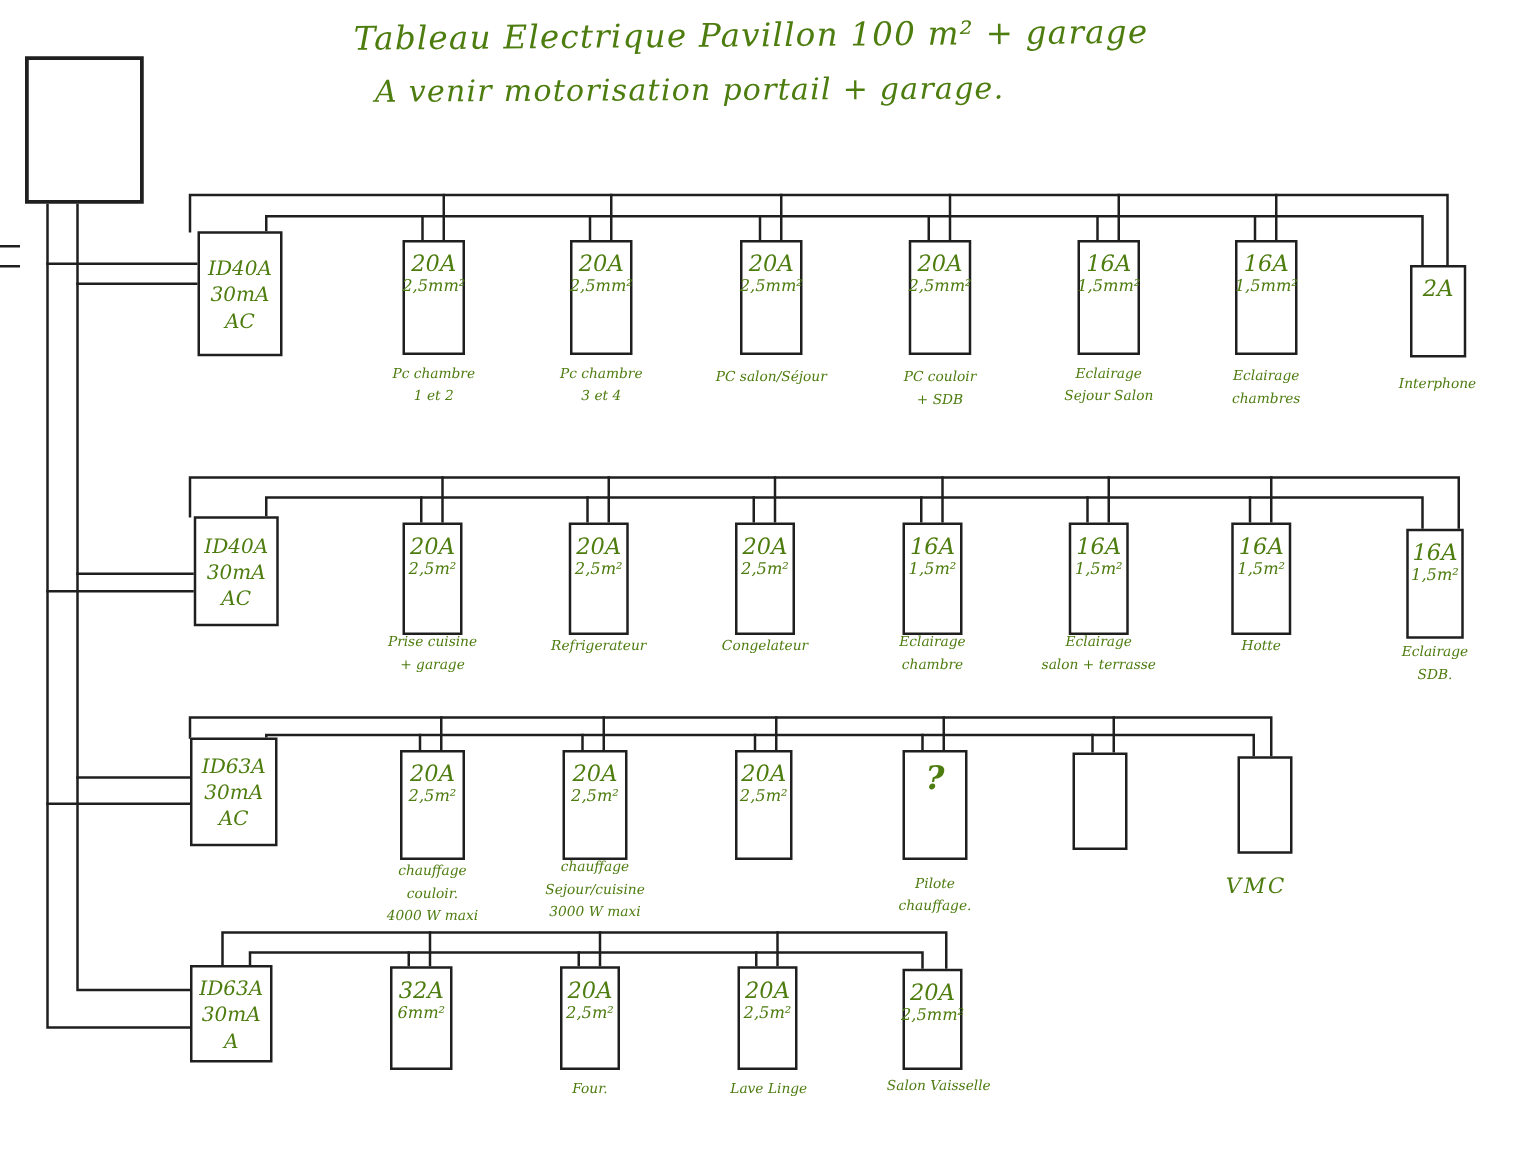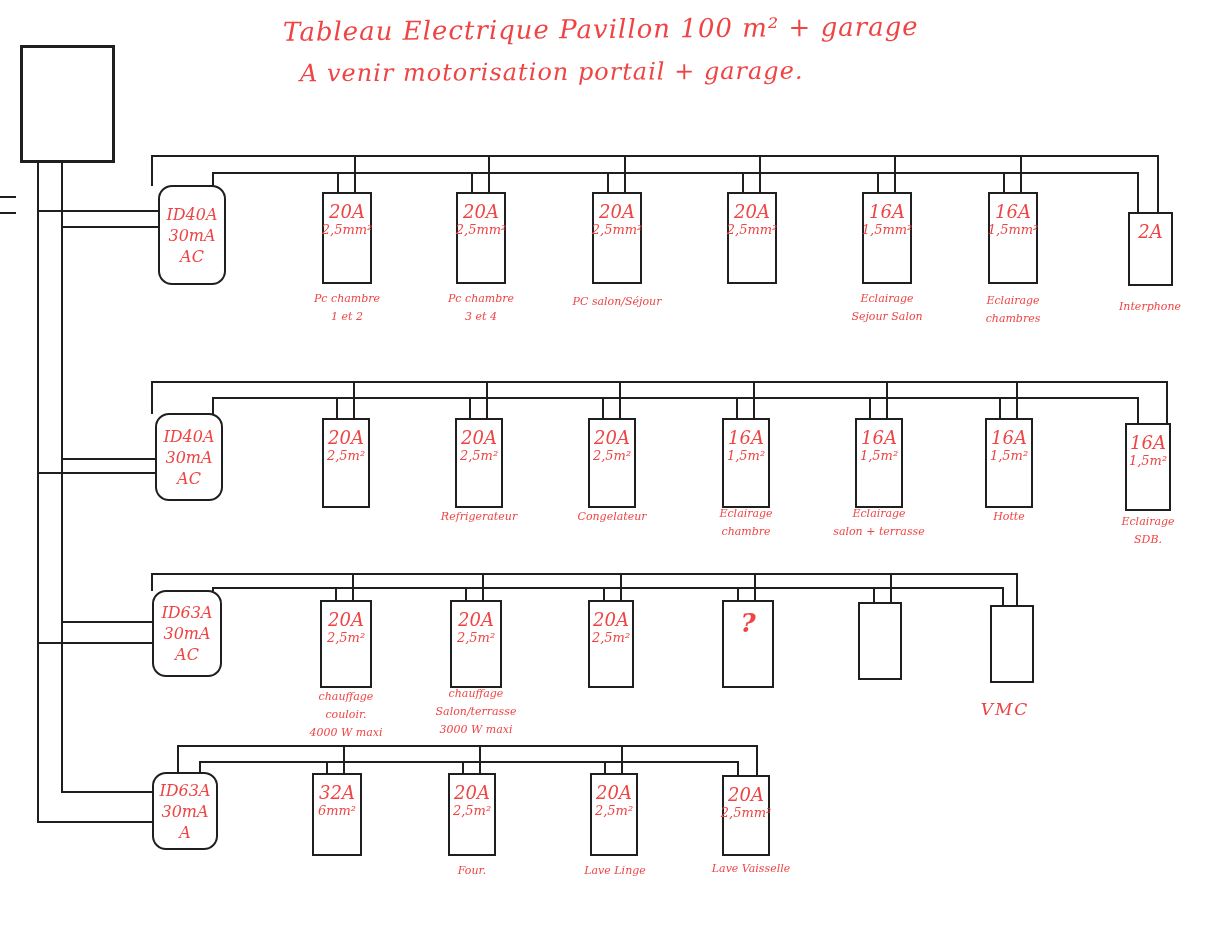--- a/index.html
+++ b/index.html
@@ -1,25 +1,25 @@
 <!DOCTYPE html>
 <html><head>
 <meta charset="utf-8">
 <style>
   html,body{margin:0;padding:0;background:#e8e8e8;}
   #canvas{
     position:relative;width:1220px;height:925px;background:#ffffff;
-    font-family:"DejaVu Serif", serif;font-style:italic;color:#ef4444;
+    font-family:"DejaVu Serif", serif;font-style:italic;color:#4d7c0f;
     overflow:hidden;
   }
   #wires{position:absolute;left:0;top:0;}
   .box{position:absolute;border:2px solid #1f1f1f;background:#fff;box-sizing:border-box;
        display:flex;flex-direction:column;align-items:center;}
   .mainbox{border-width:3px;}
-  .idbox{justify-content:center;gap:2px;border-radius:14px;}
+  .idbox{justify-content:center;gap:2px;}
   .idbox span{font-size:16px;line-height:19px;white-space:nowrap;}
   .dev .rate{font-size:18px;margin-top:8px;line-height:20px;}
   .dev .wire{font-size:13px;line-height:15px;white-space:nowrap;}
   .dev .qmark{font-size:26px;margin-top:6px;font-weight:bold;}
   .lbl{position:absolute;text-align:center;font-size:11px;line-height:18px;}
   .lbl span{display:block;white-space:nowrap;}
   .vmc{font-size:17px;letter-spacing:2px;}
   .title1{position:absolute;left:283px;top:14px;font-size:26px;letter-spacing:1px;transform:rotate(-0.5deg);}
   .title2{position:absolute;left:300px;top:58px;font-size:24px;letter-spacing:1px;transform:rotate(-0.3deg);}
 </style>
@@ -167,20 +167,24 @@
     <span>Pc chambre</span>
     <span>1 et 2</span>
   </div>
   <div class="lbl" style="left:411px;top:290px;width:140px">
     <span>Pc chambre</span>
     <span>3 et 4</span>
   </div>
   <div class="lbl" style="left:542px;top:293px;width:150px">
     <span>PC salon/Séjour</span>
   </div>
+  <div class="lbl" style="left:677px;top:293px;width:150px">
+    <span>PC couloir</span>
+    <span>+ SDB</span>
+  </div>
   <div class="lbl" style="left:812px;top:290px;width:150px">
     <span>Eclairage</span>
     <span>Sejour Salon</span>
   </div>
   <div class="lbl" style="left:938px;top:292px;width:150px">
     <span>Eclairage</span>
     <span>chambres</span>
   </div>
   <div class="lbl" style="left:1075px;top:298px;width:150px">
     <span>Interphone</span>
@@ -208,20 +212,24 @@
   </div>
   <div class="box dev" style="left:985px;top:418px;width:48px;height:90px">
     <span class="rate">16A</span>
     <span class="wire">1,5m²</span>
   </div>
   <div class="box dev" style="left:1125px;top:423px;width:46px;height:88px">
     <span class="rate">16A</span>
     <span class="wire">1,5m²</span>
   </div>
 
+  <div class="lbl" style="left:271px;top:505px;width:150px">
+    <span>Prise cuisine</span>
+    <span>+ garage</span>
+  </div>
   <div class="lbl" style="left:404px;top:508px;width:150px">
     <span>Refrigerateur</span>
   </div>
   <div class="lbl" style="left:537px;top:508px;width:150px">
     <span>Congelateur</span>
   </div>
   <div class="lbl" style="left:671px;top:505px;width:150px">
     <span>Eclairage</span>
     <span>chambre</span>
   </div>
@@ -255,22 +263,26 @@
   <div class="box dev" style="left:858px;top:602px;width:44px;height:78px"></div>
   <div class="box dev" style="left:990px;top:605px;width:44px;height:78px"></div>
 
   <div class="lbl" style="left:271px;top:688px;width:150px">
     <span>chauffage</span>
     <span>couloir.</span>
     <span>4000 W maxi</span>
   </div>
   <div class="lbl" style="left:401px;top:685px;width:150px">
     <span>chauffage</span>
-    <span>Salon/terrasse</span>
+    <span>Sejour/cuisine</span>
     <span>3000 W maxi</span>
+  </div>
+  <div class="lbl" style="left:673px;top:698px;width:150px">
+    <span>Pilote</span>
+    <span>chauffage.</span>
   </div>
   <div class="lbl vmc" style="left:930px;top:700px;width:150px">
     <span>VMC</span>
   </div>
 
   <div class="box dev" style="left:312px;top:773px;width:50px;height:83px">
     <span class="rate">32A</span>
     <span class="wire">6mm²</span>
   </div>
   <div class="box dev" style="left:448px;top:773px;width:48px;height:83px">
@@ -286,16 +298,16 @@
     <span class="wire">2,5mm²</span>
   </div>
 
   <div class="lbl" style="left:397px;top:862px;width:150px">
     <span>Four.</span>
   </div>
   <div class="lbl" style="left:540px;top:862px;width:150px">
     <span>Lave Linge</span>
   </div>
   <div class="lbl" style="left:671px;top:860px;width:160px">
-    <span>Lave Vaisselle</span>
+    <span>Salon Vaisselle</span>
   </div>
 
 </div>
 
 </body></html>

